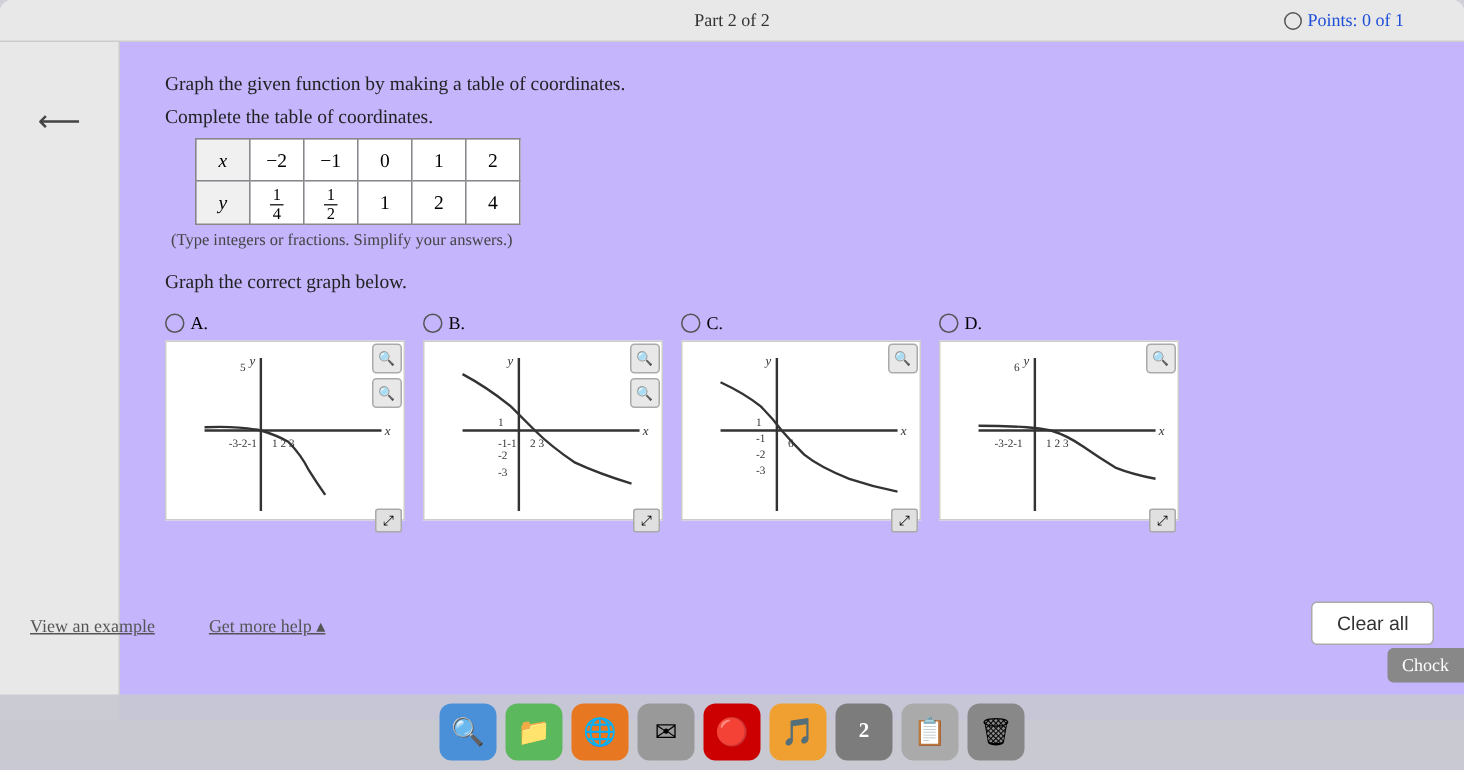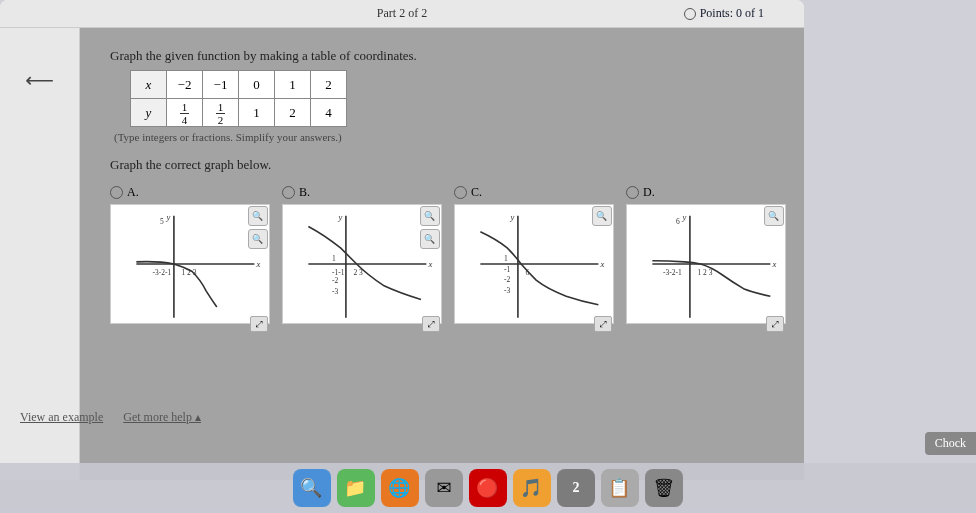--- a/index.html
+++ b/index.html
@@ -7,21 +7,21 @@
       font-family: 'Times New Roman', serif;
       background: #d0d0d8;
       width: 976px;
       height: 513px;
       overflow: hidden;
       position: relative;
     }
 
     .main-window {
       background: #f0f0f0;
-      width: 804px;
+      width: 976px;
       height: 480px;
       position: relative;
       border-radius: 8px 8px 0 0;
       overflow: hidden;
     }
 
     .top-bar {
       background: #e8e8e8;
       height: 28px;
       display: flex;
@@ -33,21 +33,21 @@
 
     .top-bar-center {
       font-size: 12px;
       color: #333;
     }
 
     .top-bar-right {
       position: absolute;
       right: 40px;
       font-size: 12px;
-      color: #0f172a;
+      color: #1d4ed8;
       display: flex;
       align-items: center;
       gap: 4px;
     }
 
     .points-circle {
       width: 12px;
       height: 12px;
       border: 1.5px solid #555;
       border-radius: 50%;
@@ -71,21 +71,21 @@
 
     .back-arrow {
       font-size: 20px;
       cursor: pointer;
       color: #444;
     }
 
     .main-content {
       flex: 1;
       padding: 20px 30px;
-      background: #a3a3a3;
+      background: #c4b5fd;
       overflow-y: auto;
     }
 
     .question-text {
       font-size: 13px;
       color: #222;
       margin-bottom: 6px;
     }
 
     .function-display {
@@ -258,21 +258,21 @@
       font-size: 13px;
       cursor: pointer;
       color: white;
     }
 
     .footer-links {
       position: absolute;
       bottom: 55px;
       left: 20px;
       display: flex;
-      gap: 20px;
+      gap: 36px;
       font-size: 12px;
       color: #555;
     }
 
     .footer-links span {
       cursor: pointer;
       text-decoration: underline;
     }
 
     
@@ -329,20 +329,21 @@
     <div class="sidebar">
       <span class="back-arrow">⟵</span>
     </div>
 
     <div class="main-content">
 
       <p class="question-text">Graph the given function by making a table of coordinates.</p>
 
 
       <div class="table-section">
+        <p class="table-label">Complete the table of coordinates.</p>
 
         <table class="coord-table">
           <tbody>
               <tr>
             <td class="label-cell">x</td>
             <td>−2</td>
             <td>−1</td>
             <td>0</td>
             <td>1</td>
             <td>2</td>
@@ -484,20 +485,21 @@
 
     </div>
   </div>
 
   <div class="footer-links">
     <span>View an example</span>
     <span>Get more help ▴</span>
   </div>
 
   <div class="bottom-toolbar">
+    <button class="btn-clear">Clear all</button>
   </div>
 
 </div>
 
 <div class="dock-area">
   <div class="dock-icon" style="background:#4a90d9;">🔍</div>
   <div class="dock-icon" style="background:#5cb85c;">📁</div>
   <div class="dock-icon" style="background:#e87722;">🌐</div>
   <div class="dock-icon" style="background:#999;">✉</div>
   <div class="dock-icon" style="background:#c00;">🔴</div>

